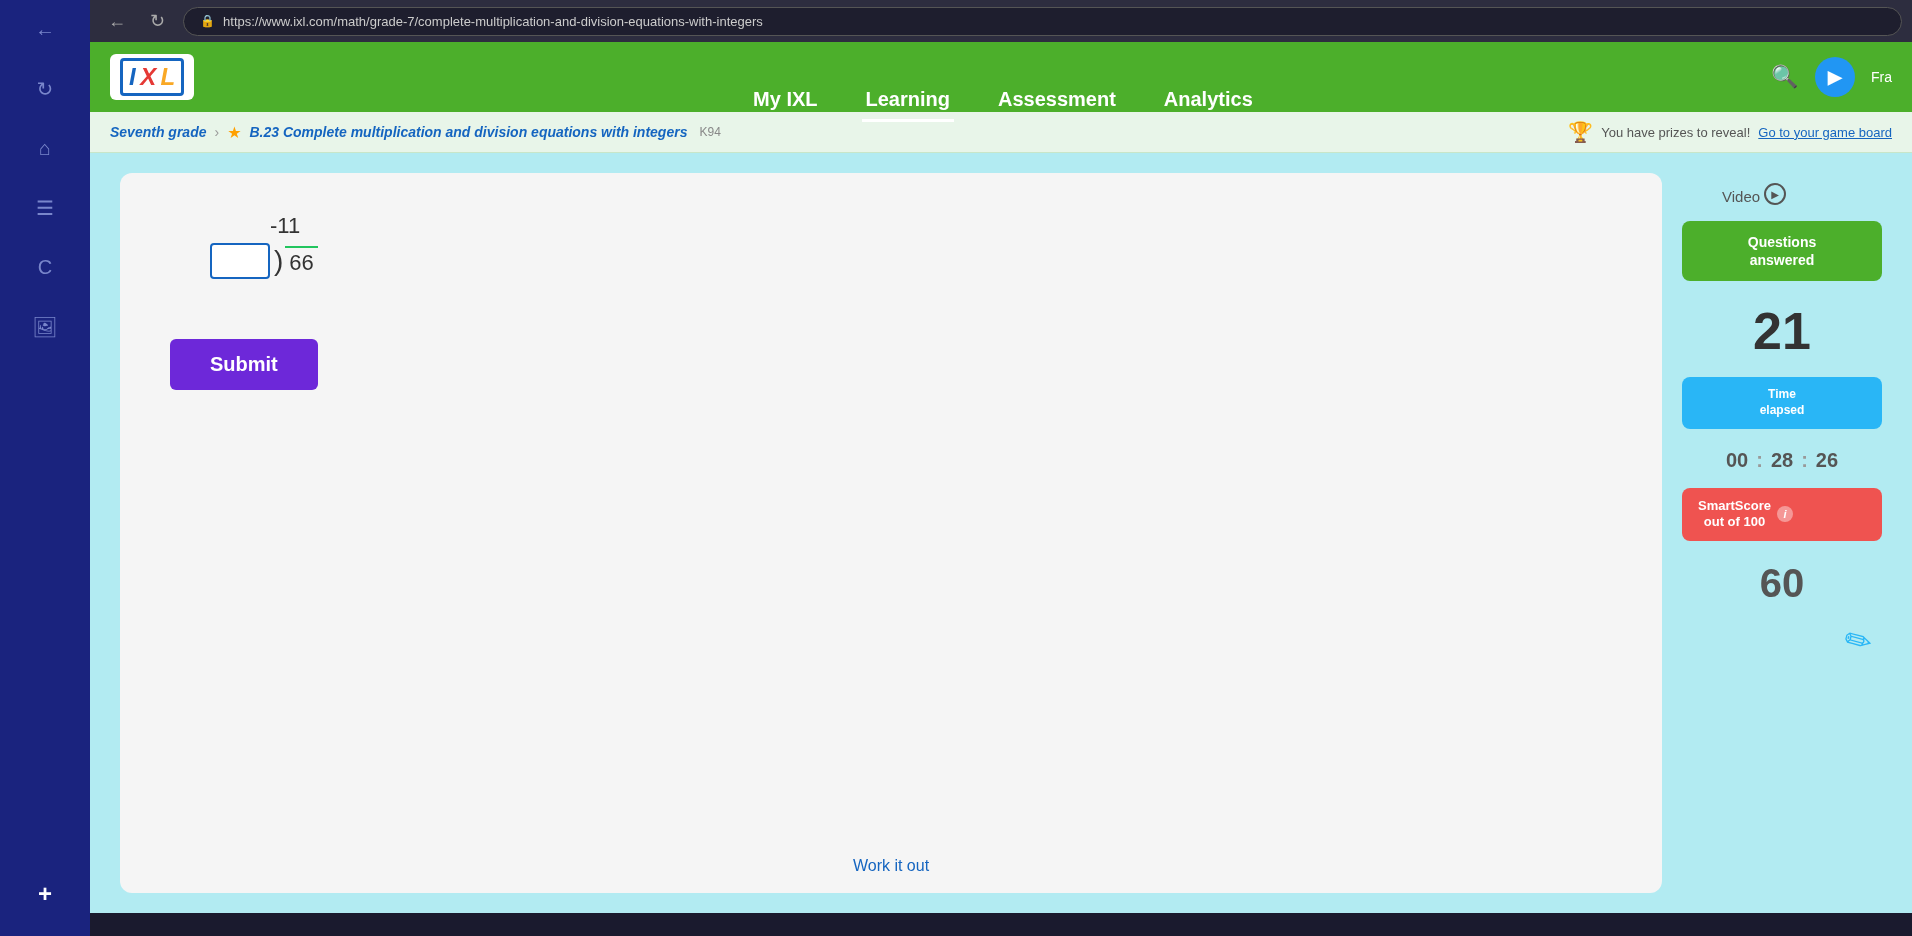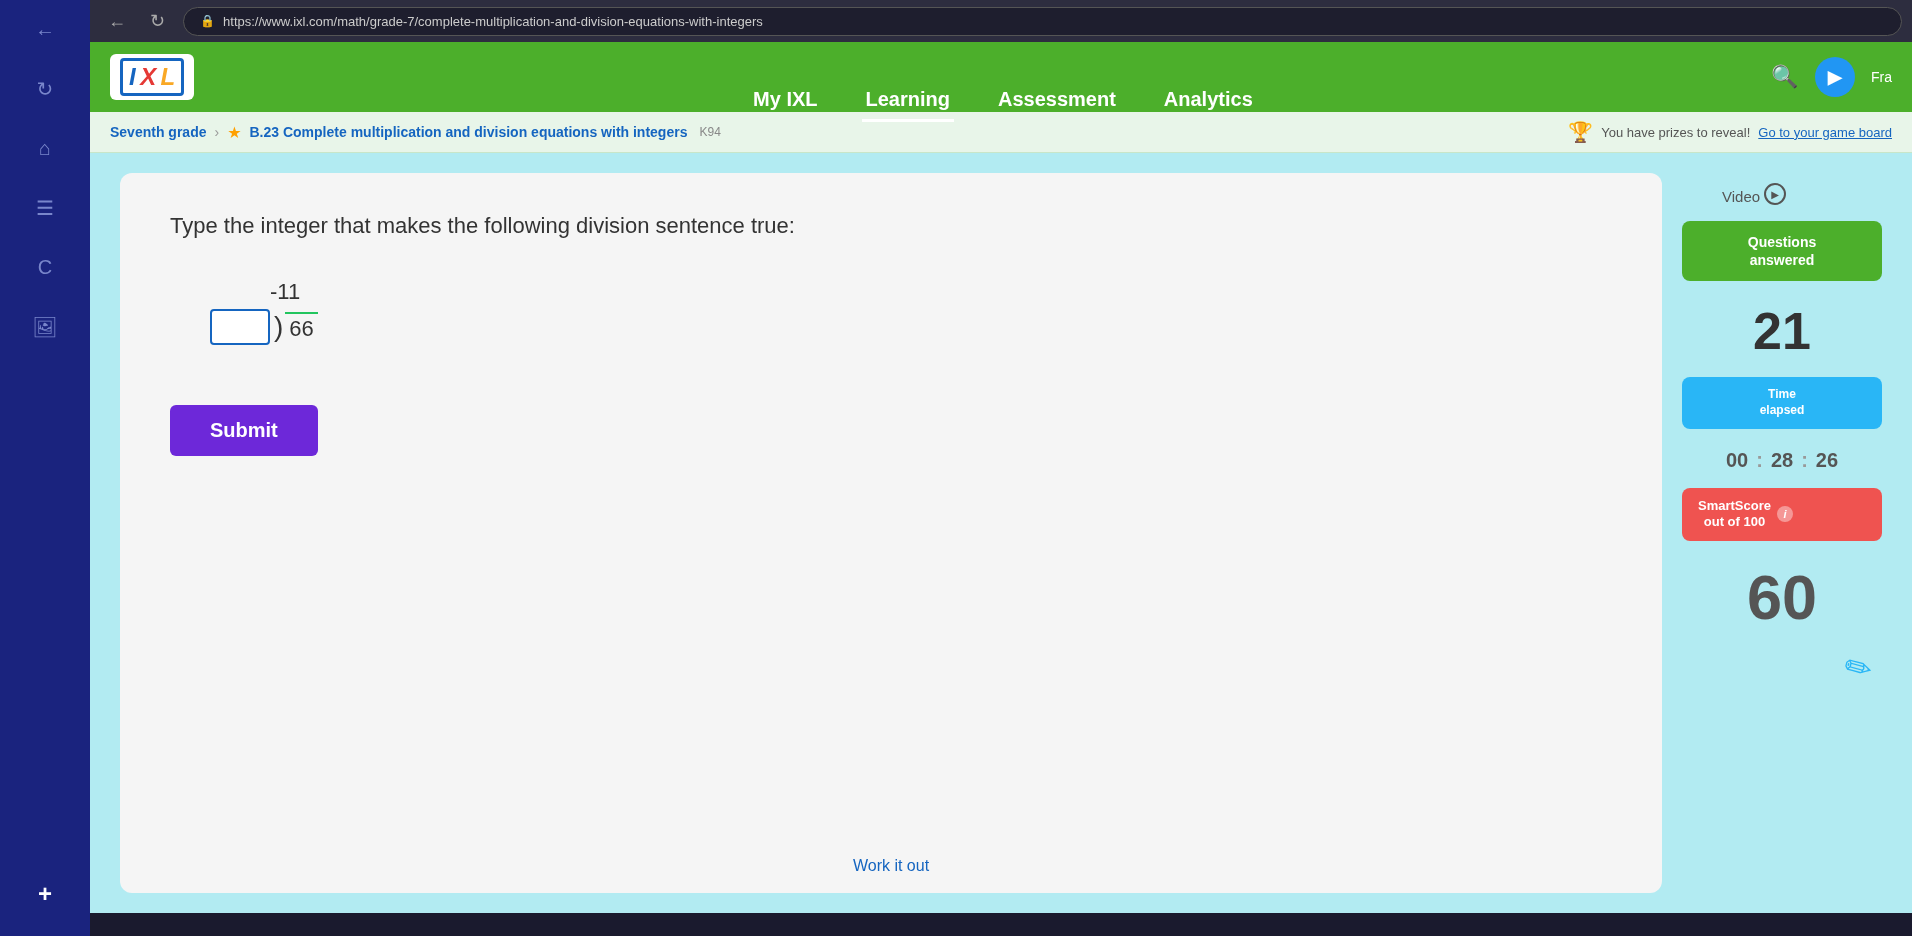--- a/index.html
+++ b/index.html
@@ -146,21 +146,21 @@
     }
     .breadcrumb-left {
       display: flex;
       align-items: center;
       gap: 8px;
       font-size: 14px;
       color: #555;
     }
     .breadcrumb-sep { color: #999; }
     .breadcrumb-star { color: #ffa000; font-size: 16px; }
-    .breadcrumb-link { color: #1565c0; font-weight: 600; font-size: 14px; }
+    .breadcrumb-link { color: #1565c0; font-weight: 600; font-size: 14px; font-style: italic; }
     .breadcrumb-code { color: #888; font-size: 12px; margin-left: 4px; }
     .prize-banner {
       display: flex;
       align-items: center;
       gap: 8px;
       color: #555;
       font-size: 13px;
     }
     .trophy-icon { color: #9c27b0; font-size: 20px; }
     .prize-link { color: #1565c0; text-decoration: underline; cursor: pointer; }
@@ -352,21 +352,21 @@
       background: rgba(255,255,255,0.4);
       border-radius: 50%;
       display: inline-flex;
       align-items: center;
       justify-content: center;
       font-size: 11px;
       font-style: italic;
       font-weight: bold;
     }
     .smartscore-value {
-      font-size: 63px;
+      font-size: 40px;
       font-weight: 900;
       color: #555;
       text-align: center;
       margin-top: 4px;
     }
     .pencil-icon-container {
       text-align: right;
       padding-right: 10px;
     }
     .pencil-icon {
@@ -475,21 +475,20 @@
       <div class="prize-banner">
         <span class="trophy-icon">🏆</span>
         <span>You have prizes to reveal!</span>
         <a class="prize-link">Go to your game board</a>
       </div>
     </div>
 
     <div class="main-content">
 
       <div class="question-panel">
-        <p class="question-text">Type the integer that makes the following division sentence true:</p>
 
         <div class="math-problem">
           <div class="numerator-row">
             <span class="numerator">-11</span>
           </div>
           <div class="divisor-row">
             <input type="text" class="answer-box" style="">
             <span class="division-bracket">)</span>
             <span class="dividend">66</span>
           </div>

